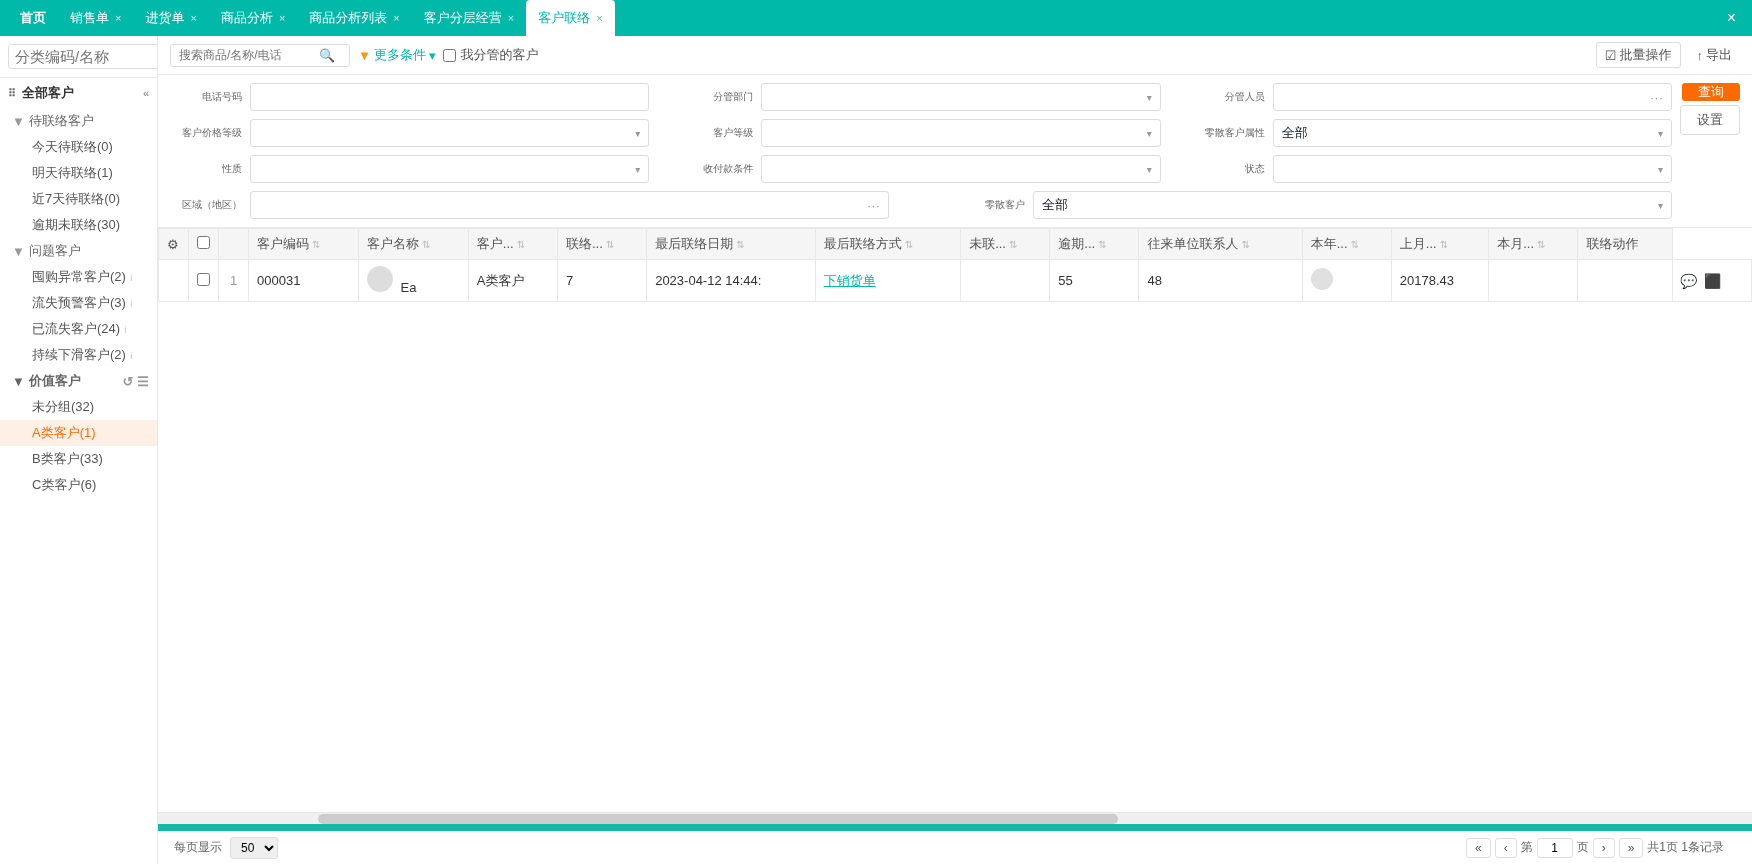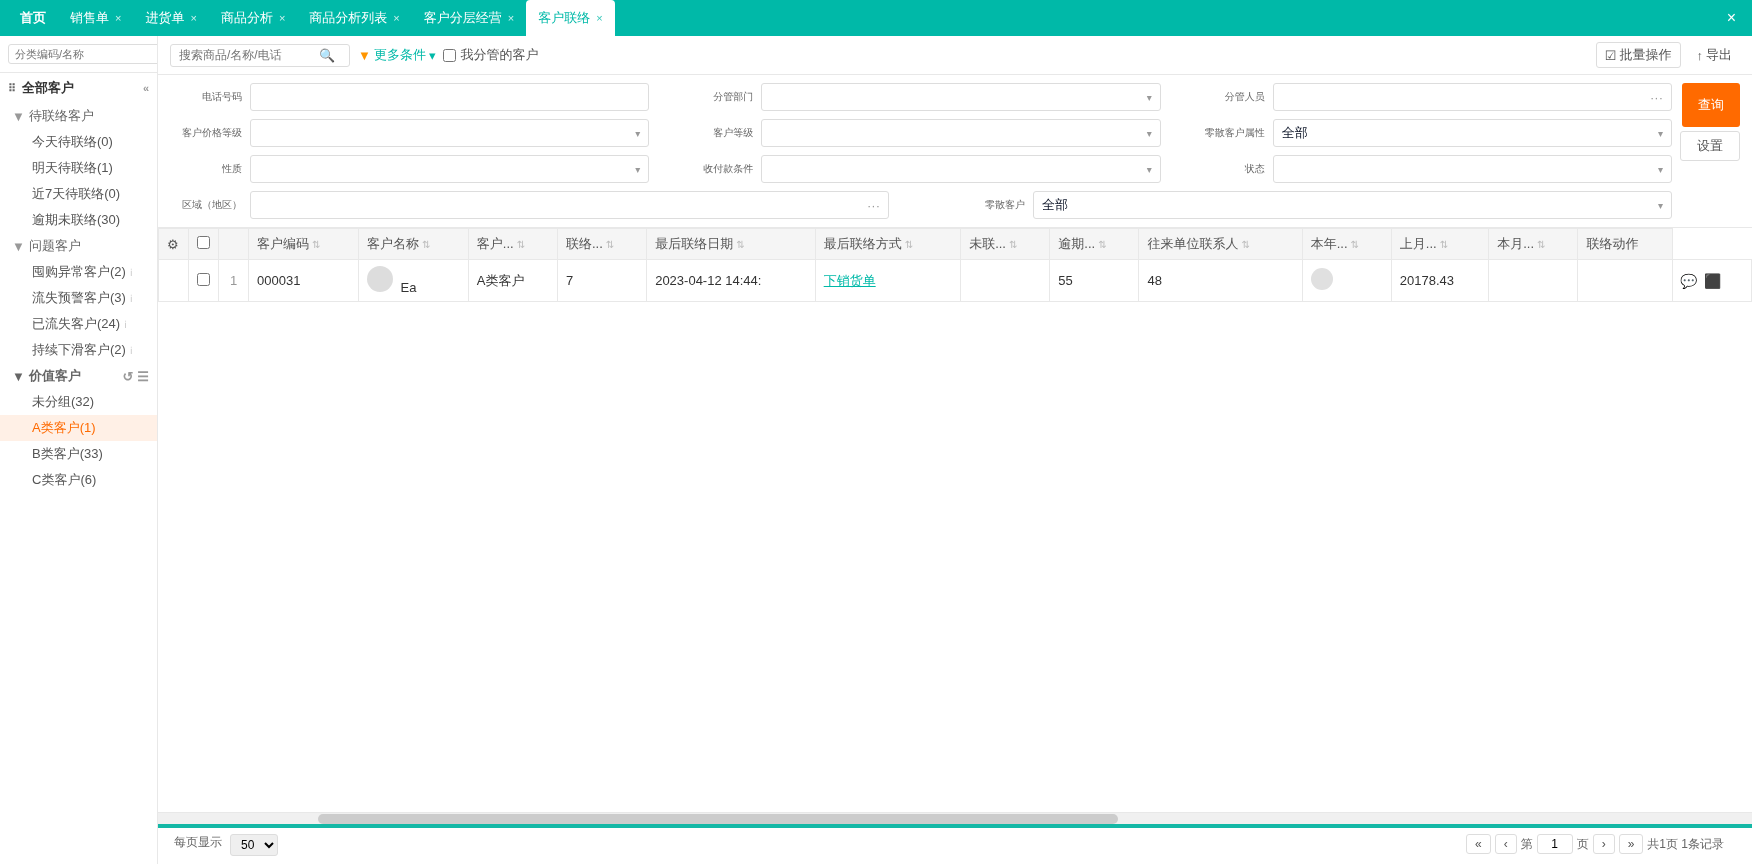--- a/index.html
+++ b/index.html
@@ -61,21 +61,21 @@
       display: flex;
       align-items: center;
       padding: 8px;
       border-bottom: 1px solid #e8e8e8;
     }
     .sidebar-search input {
       flex: 1;
       border: 1px solid #ddd;
       border-radius: 3px;
       padding: 3px 6px;
-      font-size: 11px;
+      font-size: 15px;
       outline: none;
     }
     .sidebar-section-header {
       display: flex;
       align-items: center;
       padding: 6px 8px;
       font-weight: bold;
       color: #333;
       cursor: pointer;
     }
@@ -252,21 +252,21 @@
       align-items: center;
       justify-content: flex-end;
       cursor: pointer;
       color: #999;
     }
     .btn-query {
       background: #ff6a00;
       color: white;
       border: none;
       border-radius: 3px;
-      padding: 13px 16px;
+      padding: 0 16px;
       font-size: 13px;
       cursor: pointer;
       white-space: nowrap;
     }
     .btn-settings {
       background: white;
       color: #555;
       border: 1px solid #ddd;
       border-radius: 3px;
       padding: 5px 16px;
@@ -324,23 +324,23 @@
     .avatar-cell {
       width: 26px; height: 26px;
       background: #ddd;
       border-radius: 50%;
       display: inline-block;
     }
 
     
     .bottom-bar {
       display: flex;
-      align-items: flex-start;
-      background: white;
-      border-top: 4px solid #14b8a6;
+      align-items: center;
+      background: white;
+      border-top: 7px solid #14b8a6;
       padding: 6px 16px;
       height: 40px;
       gap: 8px;
     }
     .per-page-label { color: #666; font-size: 12px; }
     .per-page-select {
       border: 1px solid #ddd;
       border-radius: 3px;
       padding: 2px 6px;
       font-size: 12px;

